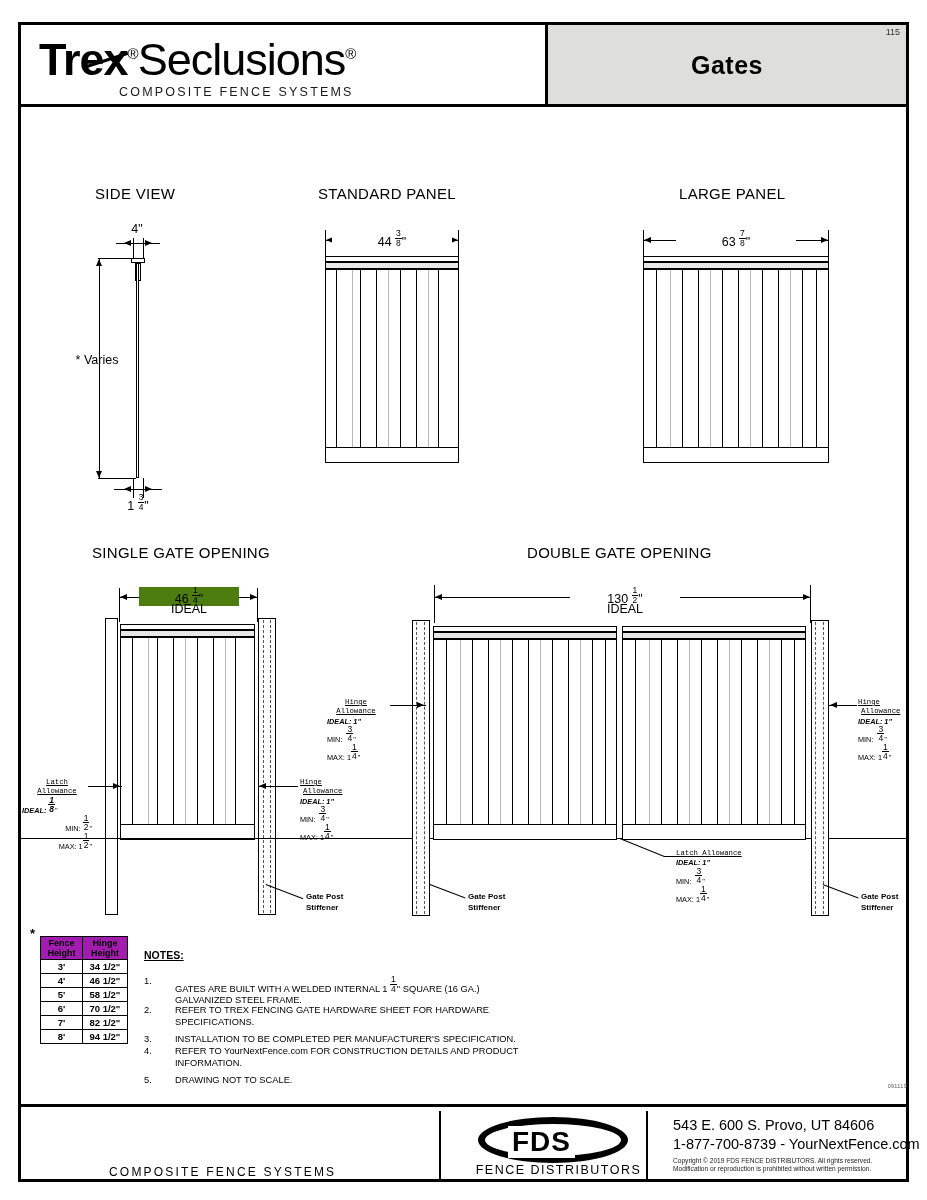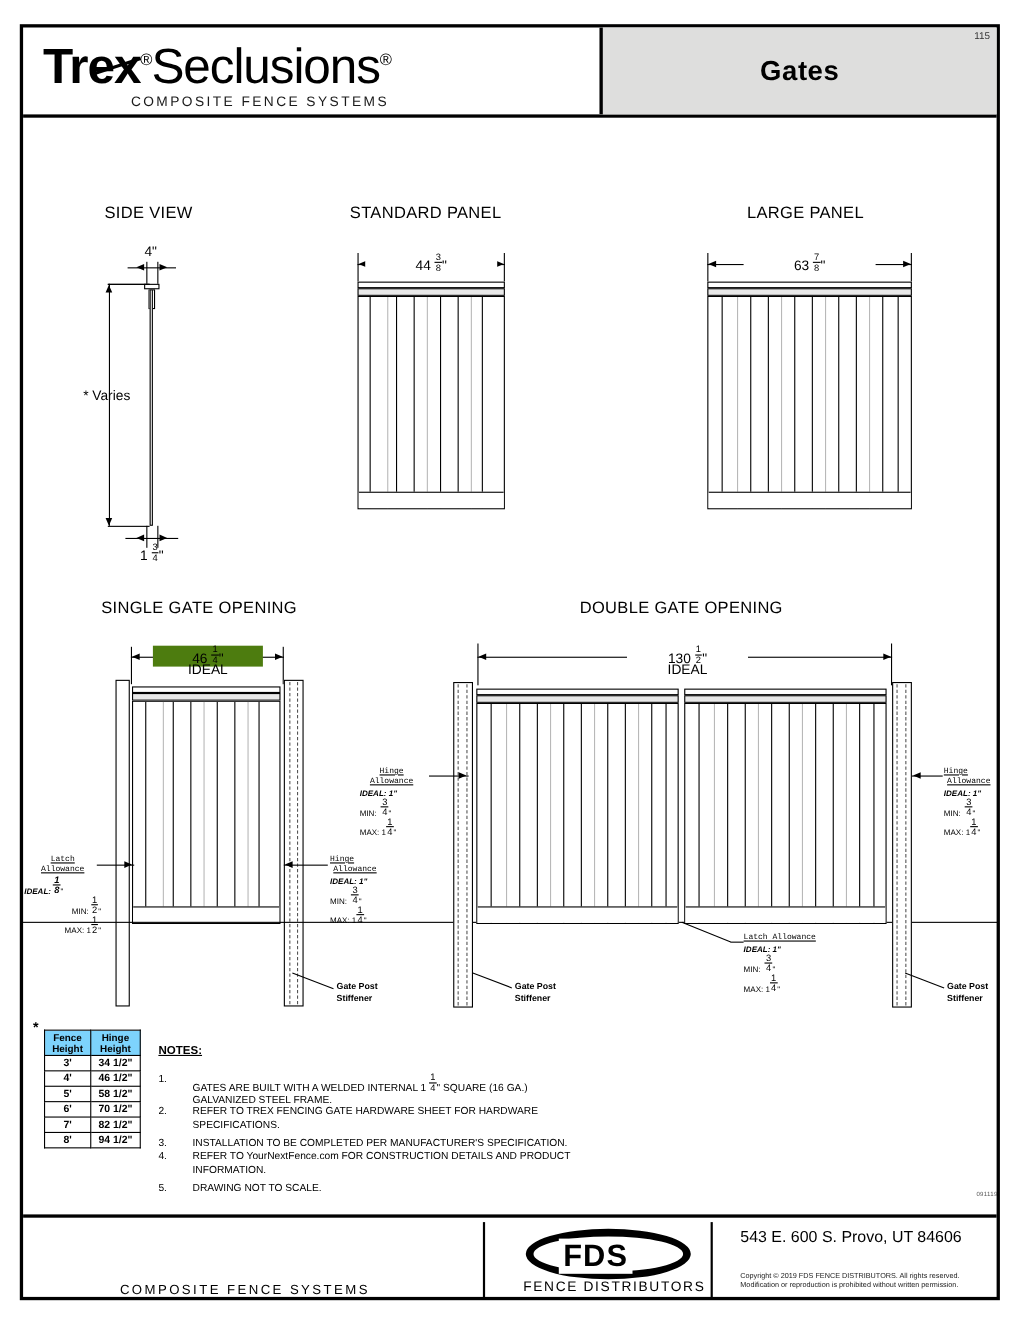--- a/index.html
+++ b/index.html
@@ -46,21 +46,21 @@
   .post{position:absolute;border:1px solid #000;background:#fff;box-sizing:border-box;}
   .stiff{position:absolute;border-left:1px dashed #555;border-right:1px dashed #555;box-sizing:border-box;}
   
   .callout{position:absolute;font-size:7.3px;line-height:9.3px;white-space:nowrap;}
   .callout .t{text-decoration:underline;font-family:Liberation Mono, monospace;}
   .callout .ideal{font-weight:bold;font-style:italic;}
   .lead{position:absolute;background:#000;height:1px;transform-origin:0 0;}
   
   .tbl{position:absolute;border-collapse:collapse;font-size:9.5px;}
   .tbl th,.tbl td{border:1px solid #000;padding:1px 4px;text-align:center;font-weight:normal;}
-  .tbl th{background:#7dd3fc;font-weight:bold;font-size:9px;line-height:10px;}
+  .tbl th{background:#a21caf;font-weight:bold;font-size:9px;line-height:10px;}
   .tbl td{font-weight:bold;font-size:9.5px;}
   .star{position:absolute;font-size:13px;font-weight:bold;}
   
   .notes-h{position:absolute;font-size:10.5px;font-weight:bold;text-decoration:underline;}
   .note-n{position:absolute;font-size:9.3px;}
   .note-t{position:absolute;font-size:9.3px;line-height:11.5px;white-space:pre-line;}
   .ul{}
   
   .footer{position:absolute;left:21px;top:1104px;width:885px;height:78px;border-top:3px solid #000;box-sizing:border-box;}
   .ft-trex{position:absolute;left:14px;top:12px;font-size:43px;font-weight:bold;letter-spacing:-1px;line-height:1;white-space:nowrap;}
@@ -388,17 +388,18 @@
     <div class="ft-sub">COMPOSITE FENCE SYSTEMS</div>
     <div class="divv" style="left:418px;"></div>
     <div class="divv" style="left:625px;"></div>
     <div class="fds-wrap">
       <div class="fds-oval"></div>
       <div class="fds-txt">FDS</div>
       <div class="fds-sub">FENCE DISTRIBUTORS</div>
     </div>
     <div class="addr">
       <div>543 E. 600 S. Provo, UT 84606</div>
+      <div><span>1-877-700-8739 - </span><span class="ul">YourNextFence.com</span></div>
     </div>
     <div class="copy">Copyright © 2019  FDS FENCE DISTRIBUTORS. All rights reserved.
 Modification or  reproduction is prohibited without written permission.</div>
   </div>
 </div>
 
 </body></html>

